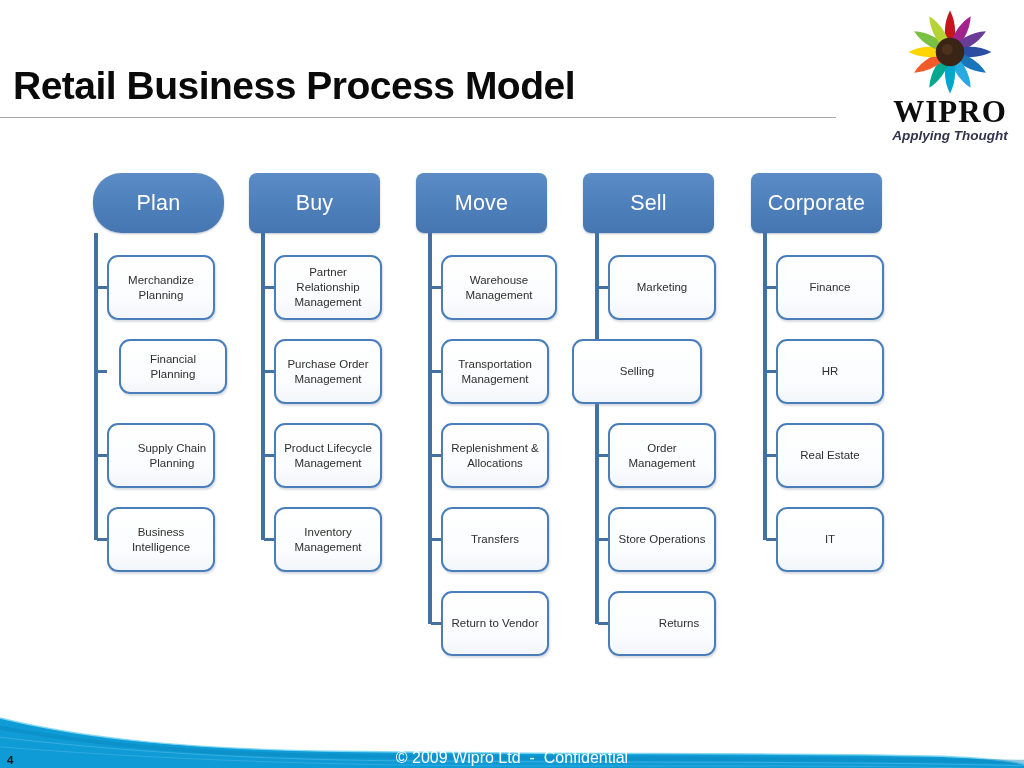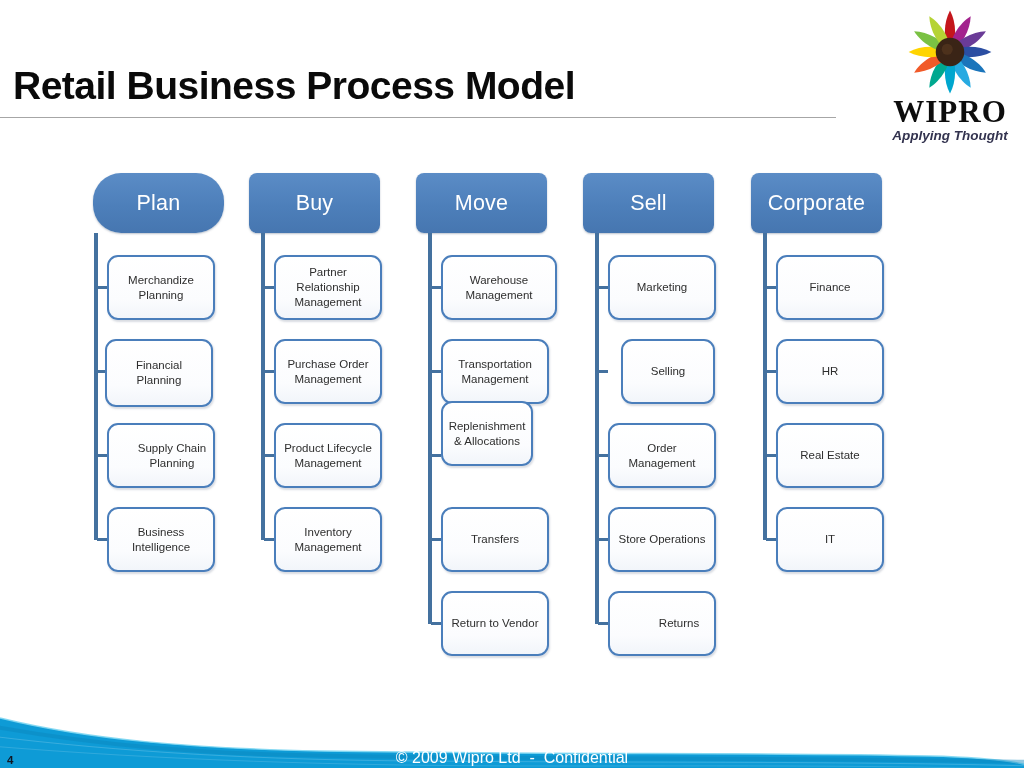--- a/index.html
+++ b/index.html
@@ -137,21 +137,21 @@
     <div class="brand">WIPRO</div>
     <div class="tagline">Applying Thought</div>
   </div>
 
   <div class="diagram">
       <div class="col-header" style="left: 93px; top: 173px; width: 131px; height: 60px; border-radius: 28px;">Plan</div>
       <div class="vline" style="left: 94px; top: 233px; width: 4px; height: 306.5px;"></div>
       <div class="stub" style="left: 97px; top: 286px; width: 10px; height: 3px;"></div>
       <div class="child-box" style="left: 107px; top: 255px; width: 108px; height: 65px;">Merchandize Planning</div>
       <div class="stub" style="left: 97px; top: 370px; width: 10px; height: 3px;"></div>
-      <div class="child-box" style="left: 105px; top: 339px; width: 108px; height: 68px;">Financial Planning</div>
+      <div class="child-box" style="left: 119px; top: 339px; width: 108px; height: 55px;">Financial Planning</div>
       <div class="stub" style="left: 97px; top: 454px; width: 10px; height: 3px;"></div>
       <div class="child-box" style="left: 107px; top: 423px; width: 108px; height: 65px; padding-left: 28px;">Supply Chain Planning</div>
       <div class="stub" style="left: 97px; top: 538px; width: 10px; height: 3px;"></div>
       <div class="child-box" style="left: 107px; top: 507px; width: 108px; height: 65px;">Business Intelligence</div>
       <div class="col-header" style="left: 249px; top: 173px; width: 131px; height: 60px;">Buy</div>
       <div class="vline" style="left: 261px; top: 233px; width: 4px; height: 306.5px;"></div>
       <div class="stub" style="left: 264px; top: 286px; width: 10px; height: 3px;"></div>
       <div class="child-box" style="left: 274px; top: 255px; width: 108px; height: 65px;">Partner Relationship Management</div>
       <div class="stub" style="left: 264px; top: 370px; width: 10px; height: 3px;"></div>
       <div class="child-box" style="left: 274px; top: 339px; width: 108px; height: 65px;">Purchase Order Management</div>
@@ -159,31 +159,31 @@
       <div class="child-box" style="left: 274px; top: 423px; width: 108px; height: 65px;">Product Lifecycle Management</div>
       <div class="stub" style="left: 264px; top: 538px; width: 10px; height: 3px;"></div>
       <div class="child-box" style="left: 274px; top: 507px; width: 108px; height: 65px;">Inventory Management</div>
       <div class="col-header" style="left: 416px; top: 173px; width: 131px; height: 60px;">Move</div>
       <div class="vline" style="left: 428px; top: 233px; width: 4px; height: 390.5px;"></div>
       <div class="stub" style="left: 431px; top: 286px; width: 10px; height: 3px;"></div>
       <div class="child-box" style="left: 441px; top: 255px; width: 116px; height: 65px;">Warehouse Management</div>
       <div class="stub" style="left: 431px; top: 370px; width: 10px; height: 3px;"></div>
       <div class="child-box" style="left: 441px; top: 339px; width: 108px; height: 65px;">Transportation Management</div>
       <div class="stub" style="left: 431px; top: 454px; width: 10px; height: 3px;"></div>
-      <div class="child-box" style="left: 441px; top: 401px; width: 92px; height: 65px;">Replenishment &amp; Allocations</div>
+      <div class="child-box" style="left: 441px; top: 423px; width: 108px; height: 65px;">Replenishment &amp; Allocations</div>
       <div class="stub" style="left: 431px; top: 538px; width: 10px; height: 3px;"></div>
       <div class="child-box" style="left: 441px; top: 507px; width: 108px; height: 65px;">Transfers</div>
       <div class="stub" style="left: 431px; top: 622px; width: 10px; height: 3px;"></div>
       <div class="child-box" style="left: 441px; top: 591px; width: 108px; height: 65px;">Return to Vendor</div>
       <div class="col-header" style="left: 583px; top: 173px; width: 131px; height: 60px;">Sell</div>
       <div class="vline" style="left: 595px; top: 233px; width: 4px; height: 390.5px;"></div>
       <div class="stub" style="left: 598px; top: 286px; width: 10px; height: 3px;"></div>
       <div class="child-box" style="left: 608px; top: 255px; width: 108px; height: 65px;">Marketing</div>
       <div class="stub" style="left: 598px; top: 370px; width: 10px; height: 3px;"></div>
-      <div class="child-box" style="left: 621px; top: 339px; width: 94px; height: 65px;">Selling</div>
+      <div class="child-box" style="left: 572px; top: 339px; width: 130px; height: 65px;">Selling</div>
       <div class="stub" style="left: 598px; top: 454px; width: 10px; height: 3px;"></div>
       <div class="child-box" style="left: 608px; top: 423px; width: 108px; height: 65px;">Order Management</div>
       <div class="stub" style="left: 598px; top: 538px; width: 10px; height: 3px;"></div>
       <div class="child-box" style="left: 608px; top: 507px; width: 108px; height: 65px;">Store Operations</div>
       <div class="stub" style="left: 598px; top: 622px; width: 10px; height: 3px;"></div>
       <div class="child-box" style="left: 608px; top: 591px; width: 108px; height: 65px; padding-left: 40px;">Returns</div>
       <div class="col-header" style="left: 751px; top: 173px; width: 131px; height: 60px;">Corporate</div>
       <div class="vline" style="left: 763px; top: 233px; width: 4px; height: 306.5px;"></div>
       <div class="stub" style="left: 766px; top: 286px; width: 10px; height: 3px;"></div>
       <div class="child-box" style="left: 776px; top: 255px; width: 108px; height: 65px;">Finance</div>

